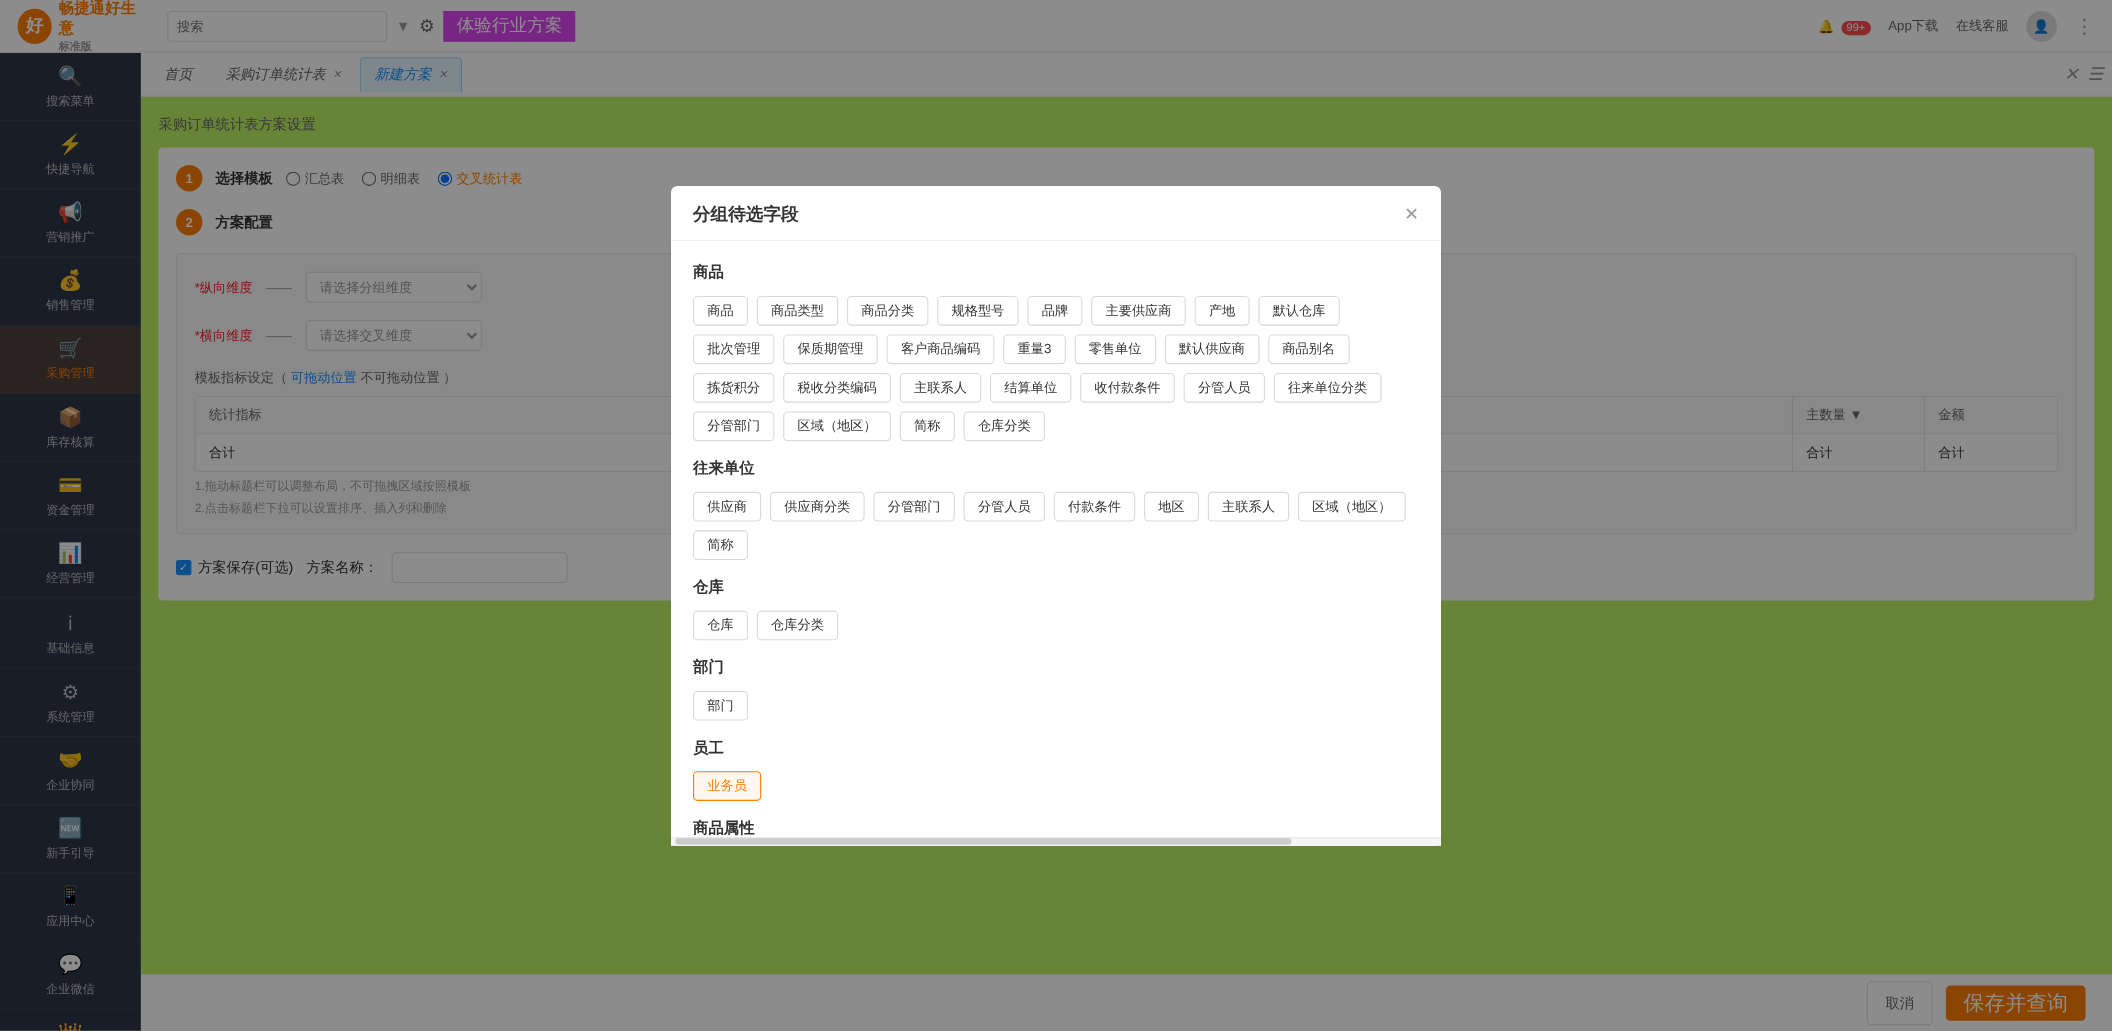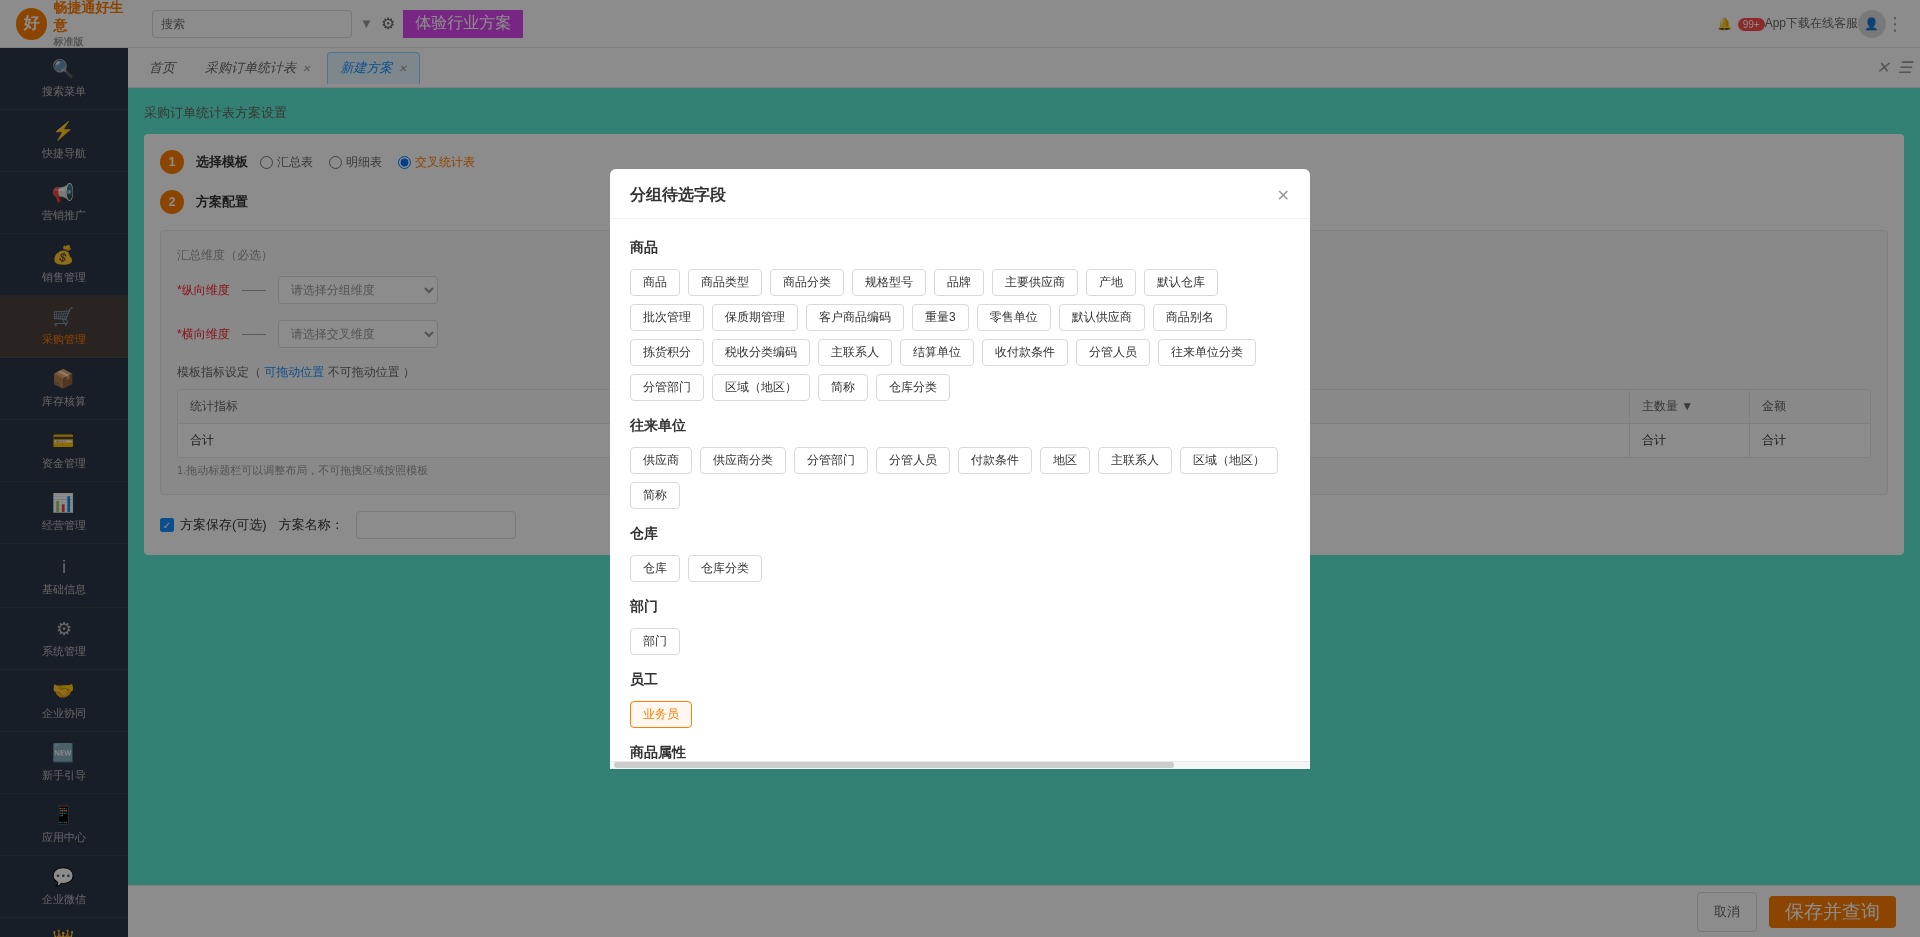--- a/index.html
+++ b/index.html
@@ -55,20 +55,21 @@
       color: #fff;
       border: none;
       border-radius: 0;
       cursor: pointer;
       font-size: 16px;
     }
     .gear-icon { cursor: pointer; color: #666; font-size: 16px; }
     .top-right {
       display: flex;
       align-items: center;
+      gap: 16px;
       font-size: 12px;
       color: #666;
     }
     .badge {
       background: #ff4d4f;
       color: #fff;
       border-radius: 10px;
       padding: 1px 5px;
       font-size: 10px;
       margin-left: 2px;
@@ -136,21 +137,21 @@
     }
     .tab-close { font-size: 10px; color: #999; cursor: pointer; }
     .tabs-actions { margin-left: auto; display: flex; gap: 8px; }
 
     
     .main {
       margin-top: 88px;
       margin-left: 128px;
       padding: 16px;
       min-height: calc(100vh - 88px);
-      background: #5eead4;
+      background: #bef264;
     }
     .page-header {
       font-size: 13px;
       color: #666;
       margin-bottom: 12px;
     }
 
     .setup-card {
       background: #fff;
       border-radius: 4px;
@@ -509,21 +510,20 @@
         </label>
       </div>
     </div>
 
     <div class="step-row">
       <div class="step-badge">2</div>
       <div class="step-label">方案配置</div>
     </div>
 
     <div class="config-section">
-      <div style="font-size:12px;color:#999;margin-bottom:12px">汇总维度（必选）</div>
       <div class="config-row">
         <span style="color:#f5222d;font-size:12px">*纵向维度</span>
         <span class="arrow">——</span>
         <select class="config-select">
           <option>请选择分组维度</option>
         </select>
       </div>
       <div class="config-row">
         <span style="color:#f5222d;font-size:12px">*横向维度</span>
         <span class="arrow">——</span>
@@ -551,20 +551,21 @@
               <span>金额</span>
             </div>
           </div>
           <div class="indicators-row">
             <div class="ind-cell" style="flex:1">合计</div>
             <div class="ind-cell" style="width:120px">合计</div>
             <div class="ind-cell" style="width:120px">合计</div>
           </div>
         </div>
         <div class="hint-text">1.拖动标题栏可以调整布局，不可拖拽区域按照模板</div>
+        <div class="hint-text">2.点击标题栏下拉可以设置排序、插入列和删除</div>
       </div>
     </div>
 
     <div style="margin-top:16px;display:flex;align-items:center;gap:12px">
       <div class="checkbox-row">
         <div class="checkbox-box">✓</div>
         <span class="plan-name-label">方案保存(可选)</span>
       </div>
       <span class="plan-name-label">方案名称：</span>
       <input class="plan-name-input" style="">

